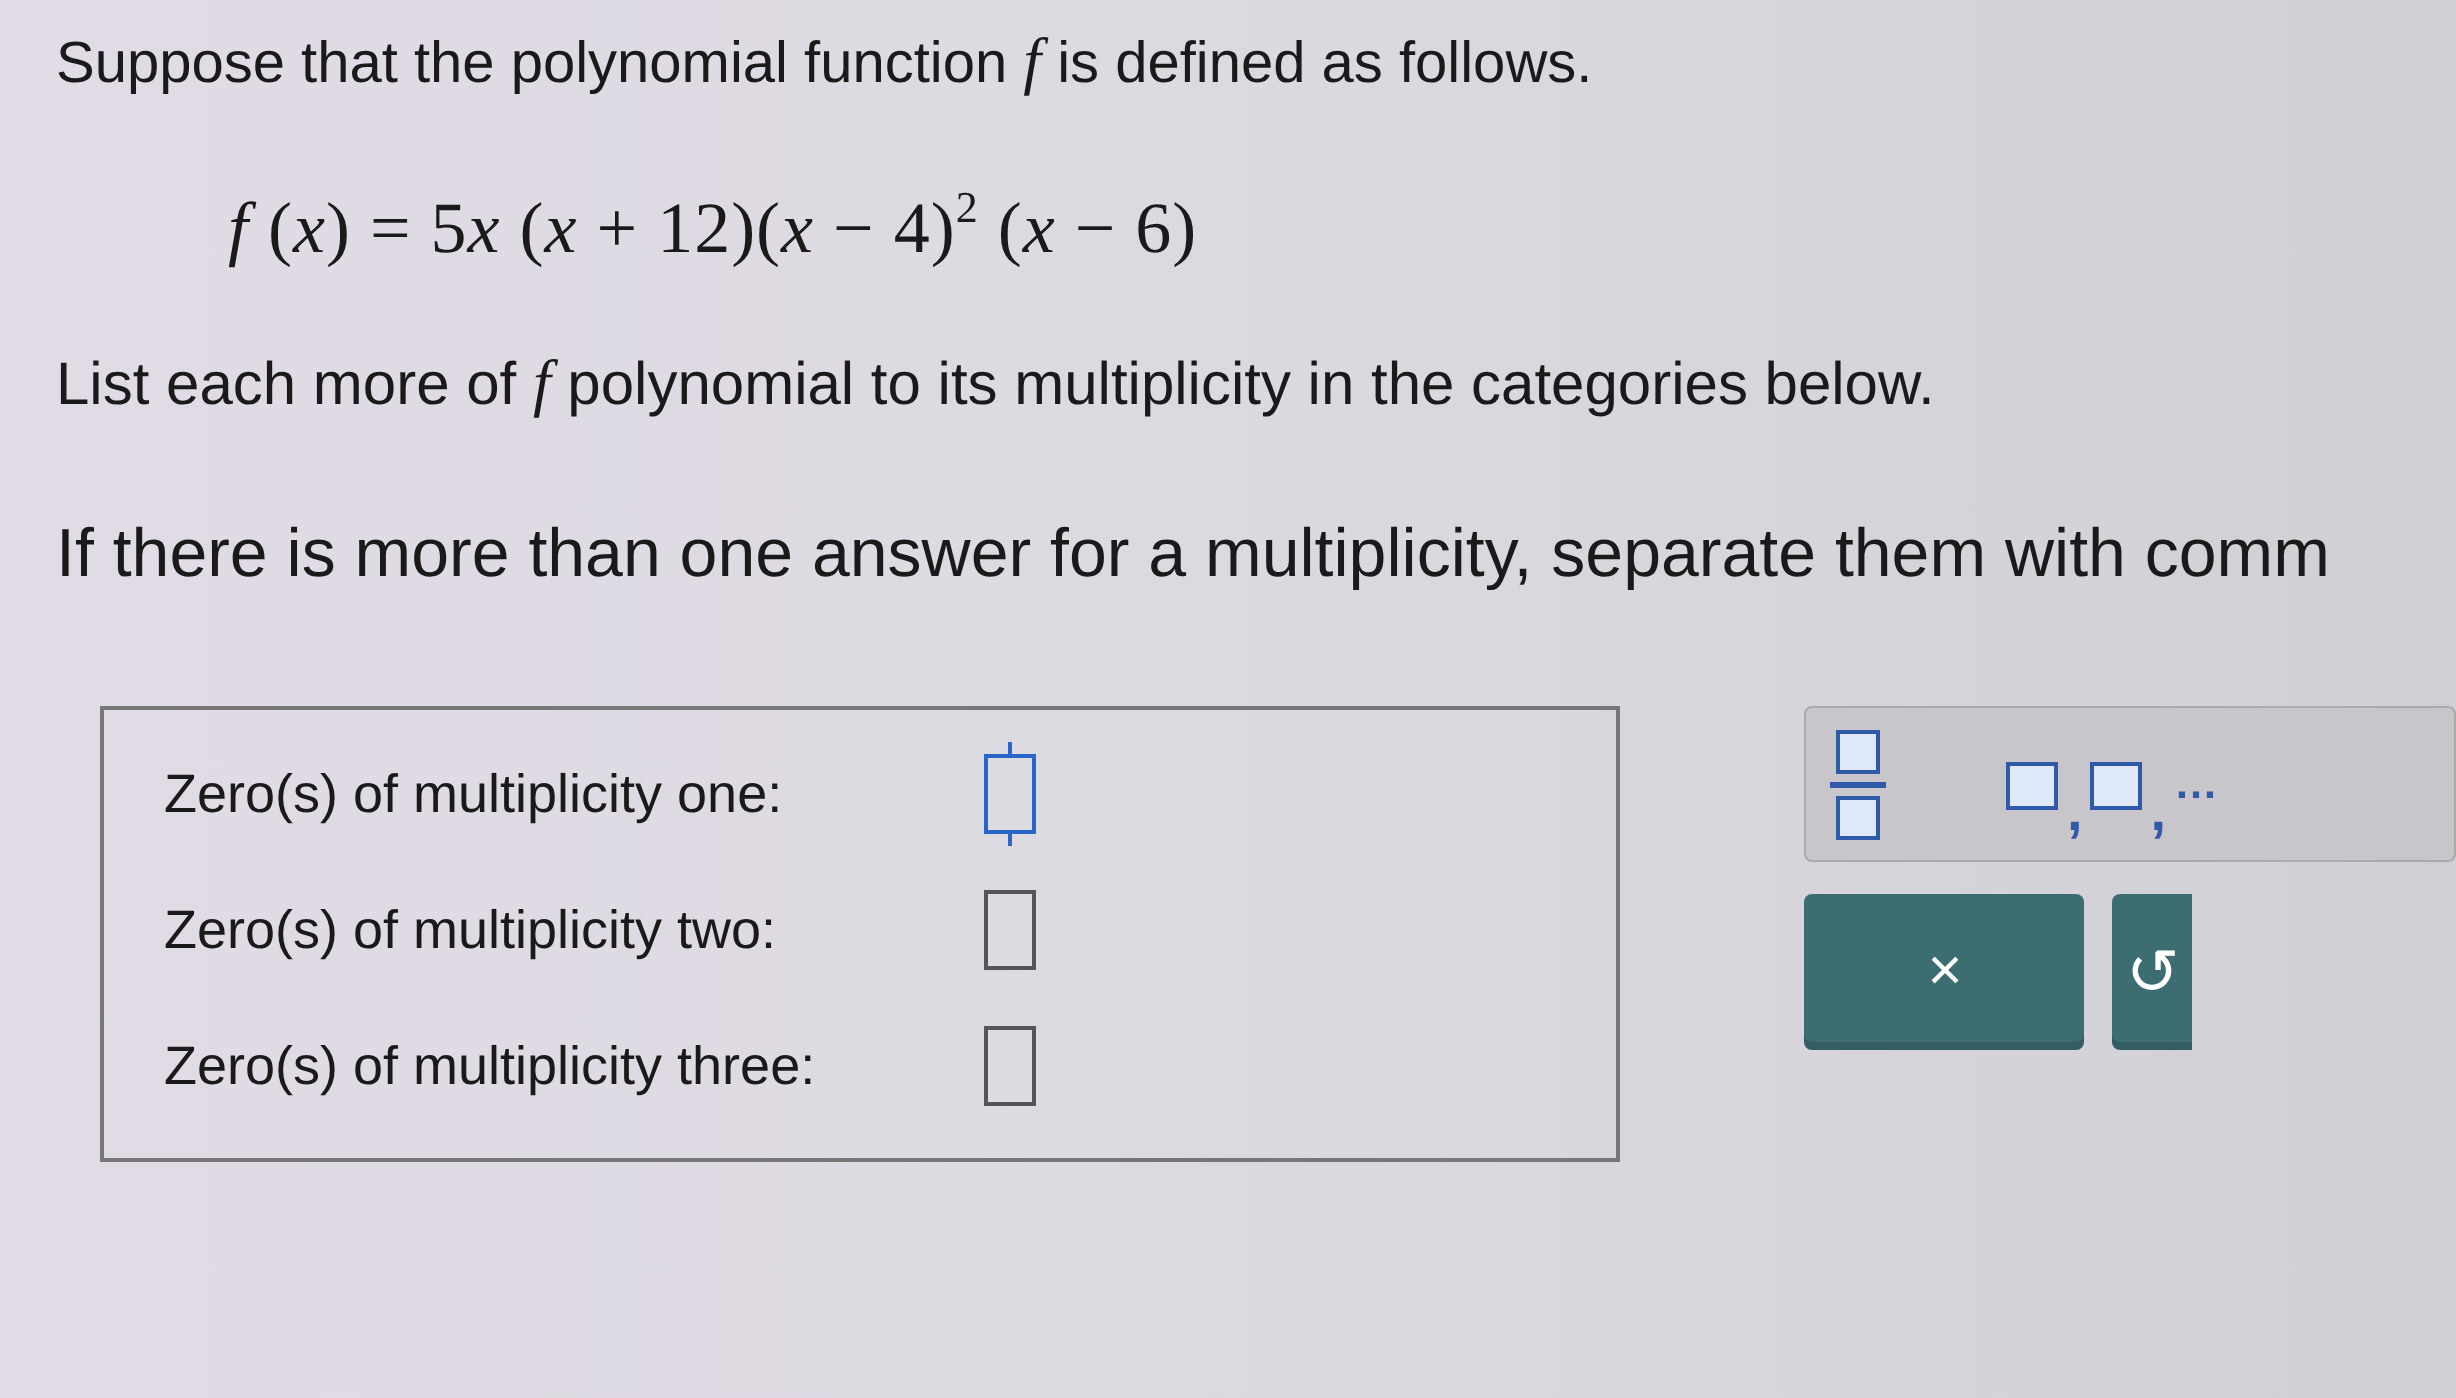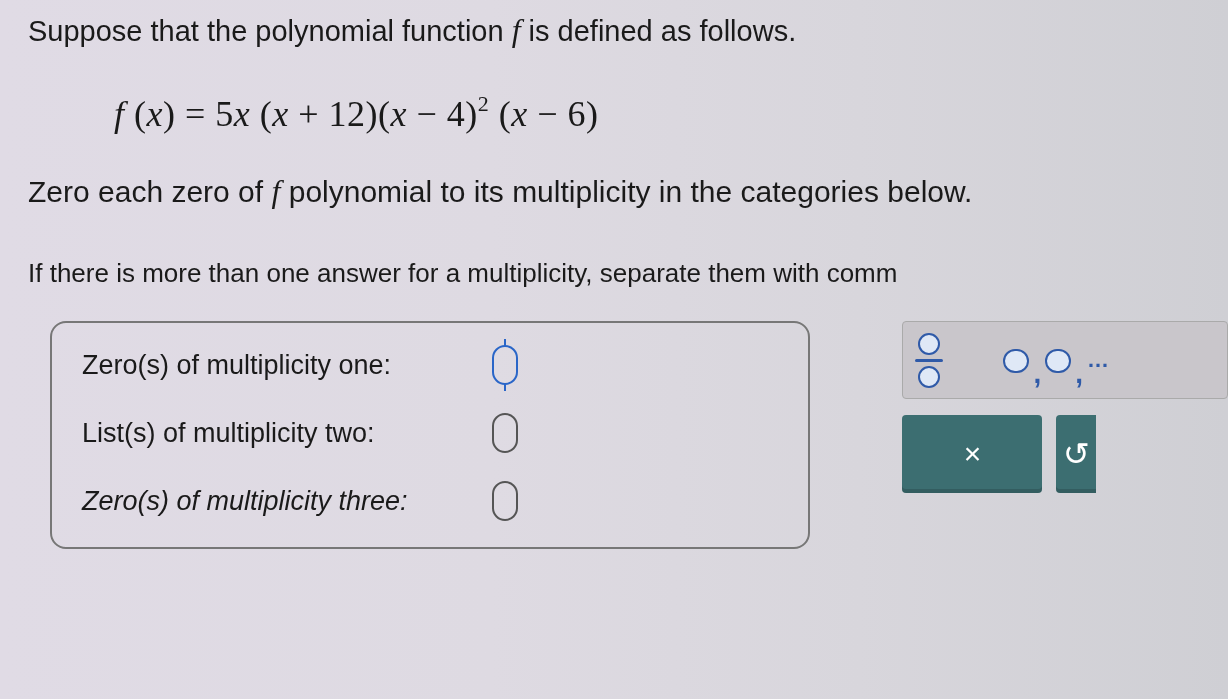--- a/index.html
+++ b/index.html
@@ -1,15 +1,15 @@
 <!DOCTYPE html>
 <html><head>
 <meta charset="utf-8">
 <style>
-  * { box-sizing: border-box; border-radius: 16px; }
+  * { box-sizing: border-box; }
   body {
     margin: 0;
     padding: 0;
     width: 1228px;
     height: 699px;
     background: linear-gradient(90deg, #e0dbe5 0%, #dedae2 40%, #d8d6dc 70%, #cfcfd4 100%);
     font-family: "Arial", "Helvetica", sans-serif;
     color: #1a1a1a;
     position: relative;
     overflow: hidden;
@@ -32,43 +32,43 @@
     font-size: 22px;
     vertical-align: super;
     position: relative;
     top: -2px;
   }
   .line2 {
     font-size: 30px;
     margin-bottom: 48px;
   }
   .line3 {
-    font-size: 26px;
-    margin-bottom: 32px;
+    font-size: 34px;
+    margin-bottom: 56px;
     white-space: nowrap;
   }
   .answer-area {
     display: flex;
     align-items: flex-start;
     gap: 92px;
     margin-left: 22px;
   }
   .answer-box {
     border: 2px solid #777;
     width: 770px;
     padding: 22px 30px;
     background: rgba(255,255,255,0.02);
   }
   .ans-row {
     display: flex;
     align-items: center;
     font-size: 27px;
     margin-bottom: 28px;
   }
-  .ans-row:last-child { margin-bottom: 4px; font-style: italic; }
+  .ans-row:last-child { margin-bottom: 4px; }
   .ans-label { width: 410px; }
   .slot {
     width: 26px;
     height: 40px;
     border: 2px solid #555;
     display: inline-block;
     background: rgba(255,255,255,0.05);
   }
   .slot.active {
     border-color: #2a66c8;
@@ -161,34 +161,34 @@
 
   <div class="line1">
     <span>Suppose that the polynomial function </span><span class="fnvar" style="font-family:'Times New Roman',serif;font-size:32px">f</span><span> is defined as follows.</span>
   </div>
 
   <div class="equation-wrap">
     <span class="fnvar">f</span><span> (</span><span class="fnvar">x</span><span>) = 5</span><span class="fnvar">x</span><span> (</span><span class="fnvar">x</span><span> + 12)(</span><span class="fnvar">x</span><span> − 4)</span><span class="sup">2</span><span> (</span><span class="fnvar">x</span><span> − 6)</span>
   </div>
 
   <div class="line2">
-    <span>Zero each zero of </span><span class="fnvar" style="font-family:'Times New Roman',serif;font-size:32px">f</span><span> polynomial to its multiplicity in the categories below.</span>
+    <span>List each more of </span><span class="fnvar" style="font-family:'Times New Roman',serif;font-size:32px">f</span><span> polynomial to its multiplicity in the categories below.</span>
   </div>
 
   <div class="line3">If there is more than one answer for a multiplicity, separate them with comm</div>
 
   <div class="answer-area">
 
     <div class="answer-box">
       <div class="ans-row">
         <span class="ans-label">Zero(s) of multiplicity one:</span>
         <span class="slot active"></span>
       </div>
       <div class="ans-row">
-        <span class="ans-label">List(s) of multiplicity two:</span>
+        <span class="ans-label">Zero(s) of multiplicity two:</span>
         <span class="slot"></span>
       </div>
       <div class="ans-row">
         <span class="ans-label">Zero(s) of multiplicity three:</span>
         <span class="slot"></span>
       </div>
     </div>
 
     <div class="tool-col">
       <div class="tool-row1">

